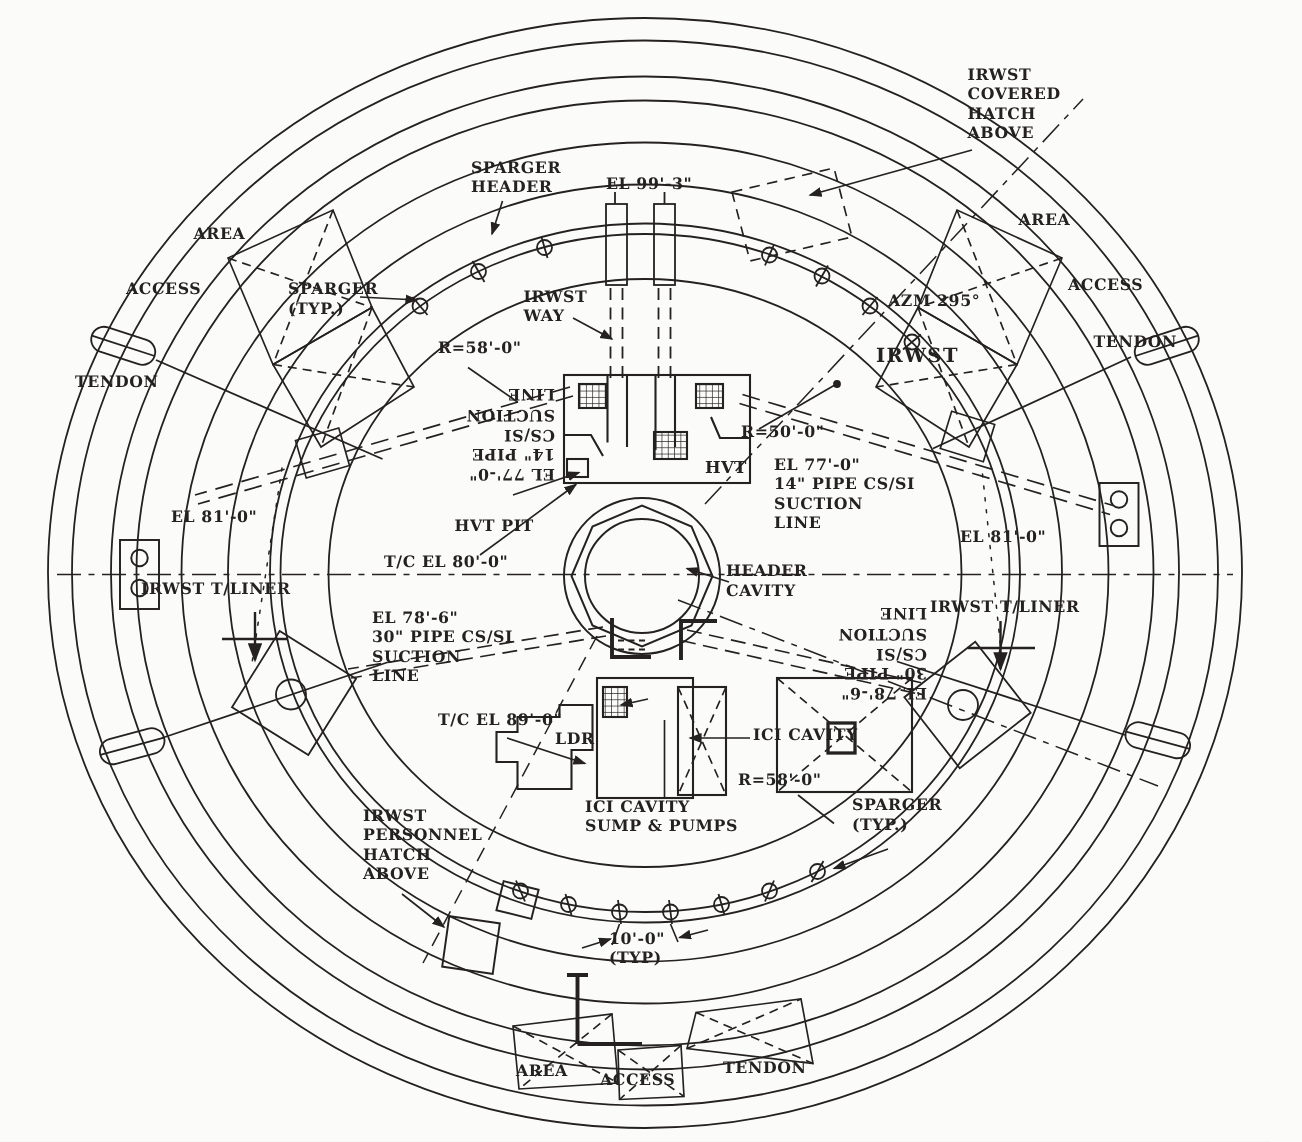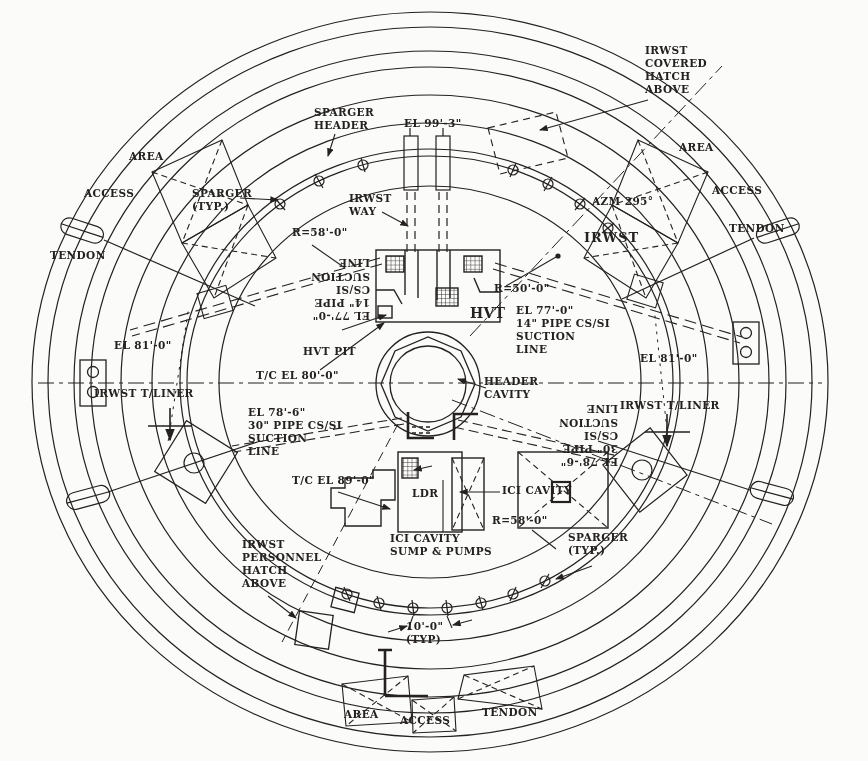--- a/index.html
+++ b/index.html
@@ -13,21 +13,21 @@
   .lbl {
     position:absolute;
     font:bold 10.5px "DejaVu Serif", serif;
     color:var(--ink);
     letter-spacing:.4px;
     line-height:1.25;
     white-space:pre-line;
   }
   .lbl.rot { transform:rotate(180deg); }
   .lbl.big { font-size:13px; letter-spacing:1px; }
-  .lbl.sm  { font-size:14px; letter-spacing:.2px; }
+  .lbl.sm  { font-size:11px; letter-spacing:.2px; }
 </style>
 </head>
 <body>
 
 <div class="canvas">
 
 <svg width="868" height="761" viewBox="0 0 868 761">
   <defs>
     <marker id="arr" markerWidth="9" markerHeight="8" refX="7" refY="3" orient="auto">
       <path d="M0,0 L8,3 L0,6 z" fill="#242120"></path>
@@ -309,21 +309,21 @@
 CAVITY</div>
 <div class="lbl" style="left:248px; top:406px;">EL 78'-6"
 30" PIPE CS/SI
 SUCTION
 LINE</div>
 <div class="lbl rot" style="left:532px; top:402px; width:86px;">EL 78'-6"
 30" PIPE CS/SI
 SUCTION
 LINE</div>
 <div class="lbl" style="left:292px; top:474px;">T/C EL 89'-0"</div>
-<div class="lbl" style="left:412px; top:487px;">LDR</div>
+<div class="lbl" style="left:370px; top:487px;">LDR</div>
 <div class="lbl" style="left:502px; top:484px;">ICI CAVITY</div>
 <div class="lbl" style="left:492px; top:514px;">R=58'-0"</div>
 <div class="lbl" style="left:390px; top:532px;">ICI CAVITY
 SUMP &amp; PUMPS</div>
 <div class="lbl" style="left:568px; top:531px;">SPARGER
 (TYP.)</div>
 <div class="lbl" style="left:242px; top:538px;">IRWST
 PERSONNEL
 HATCH
 ABOVE</div>

